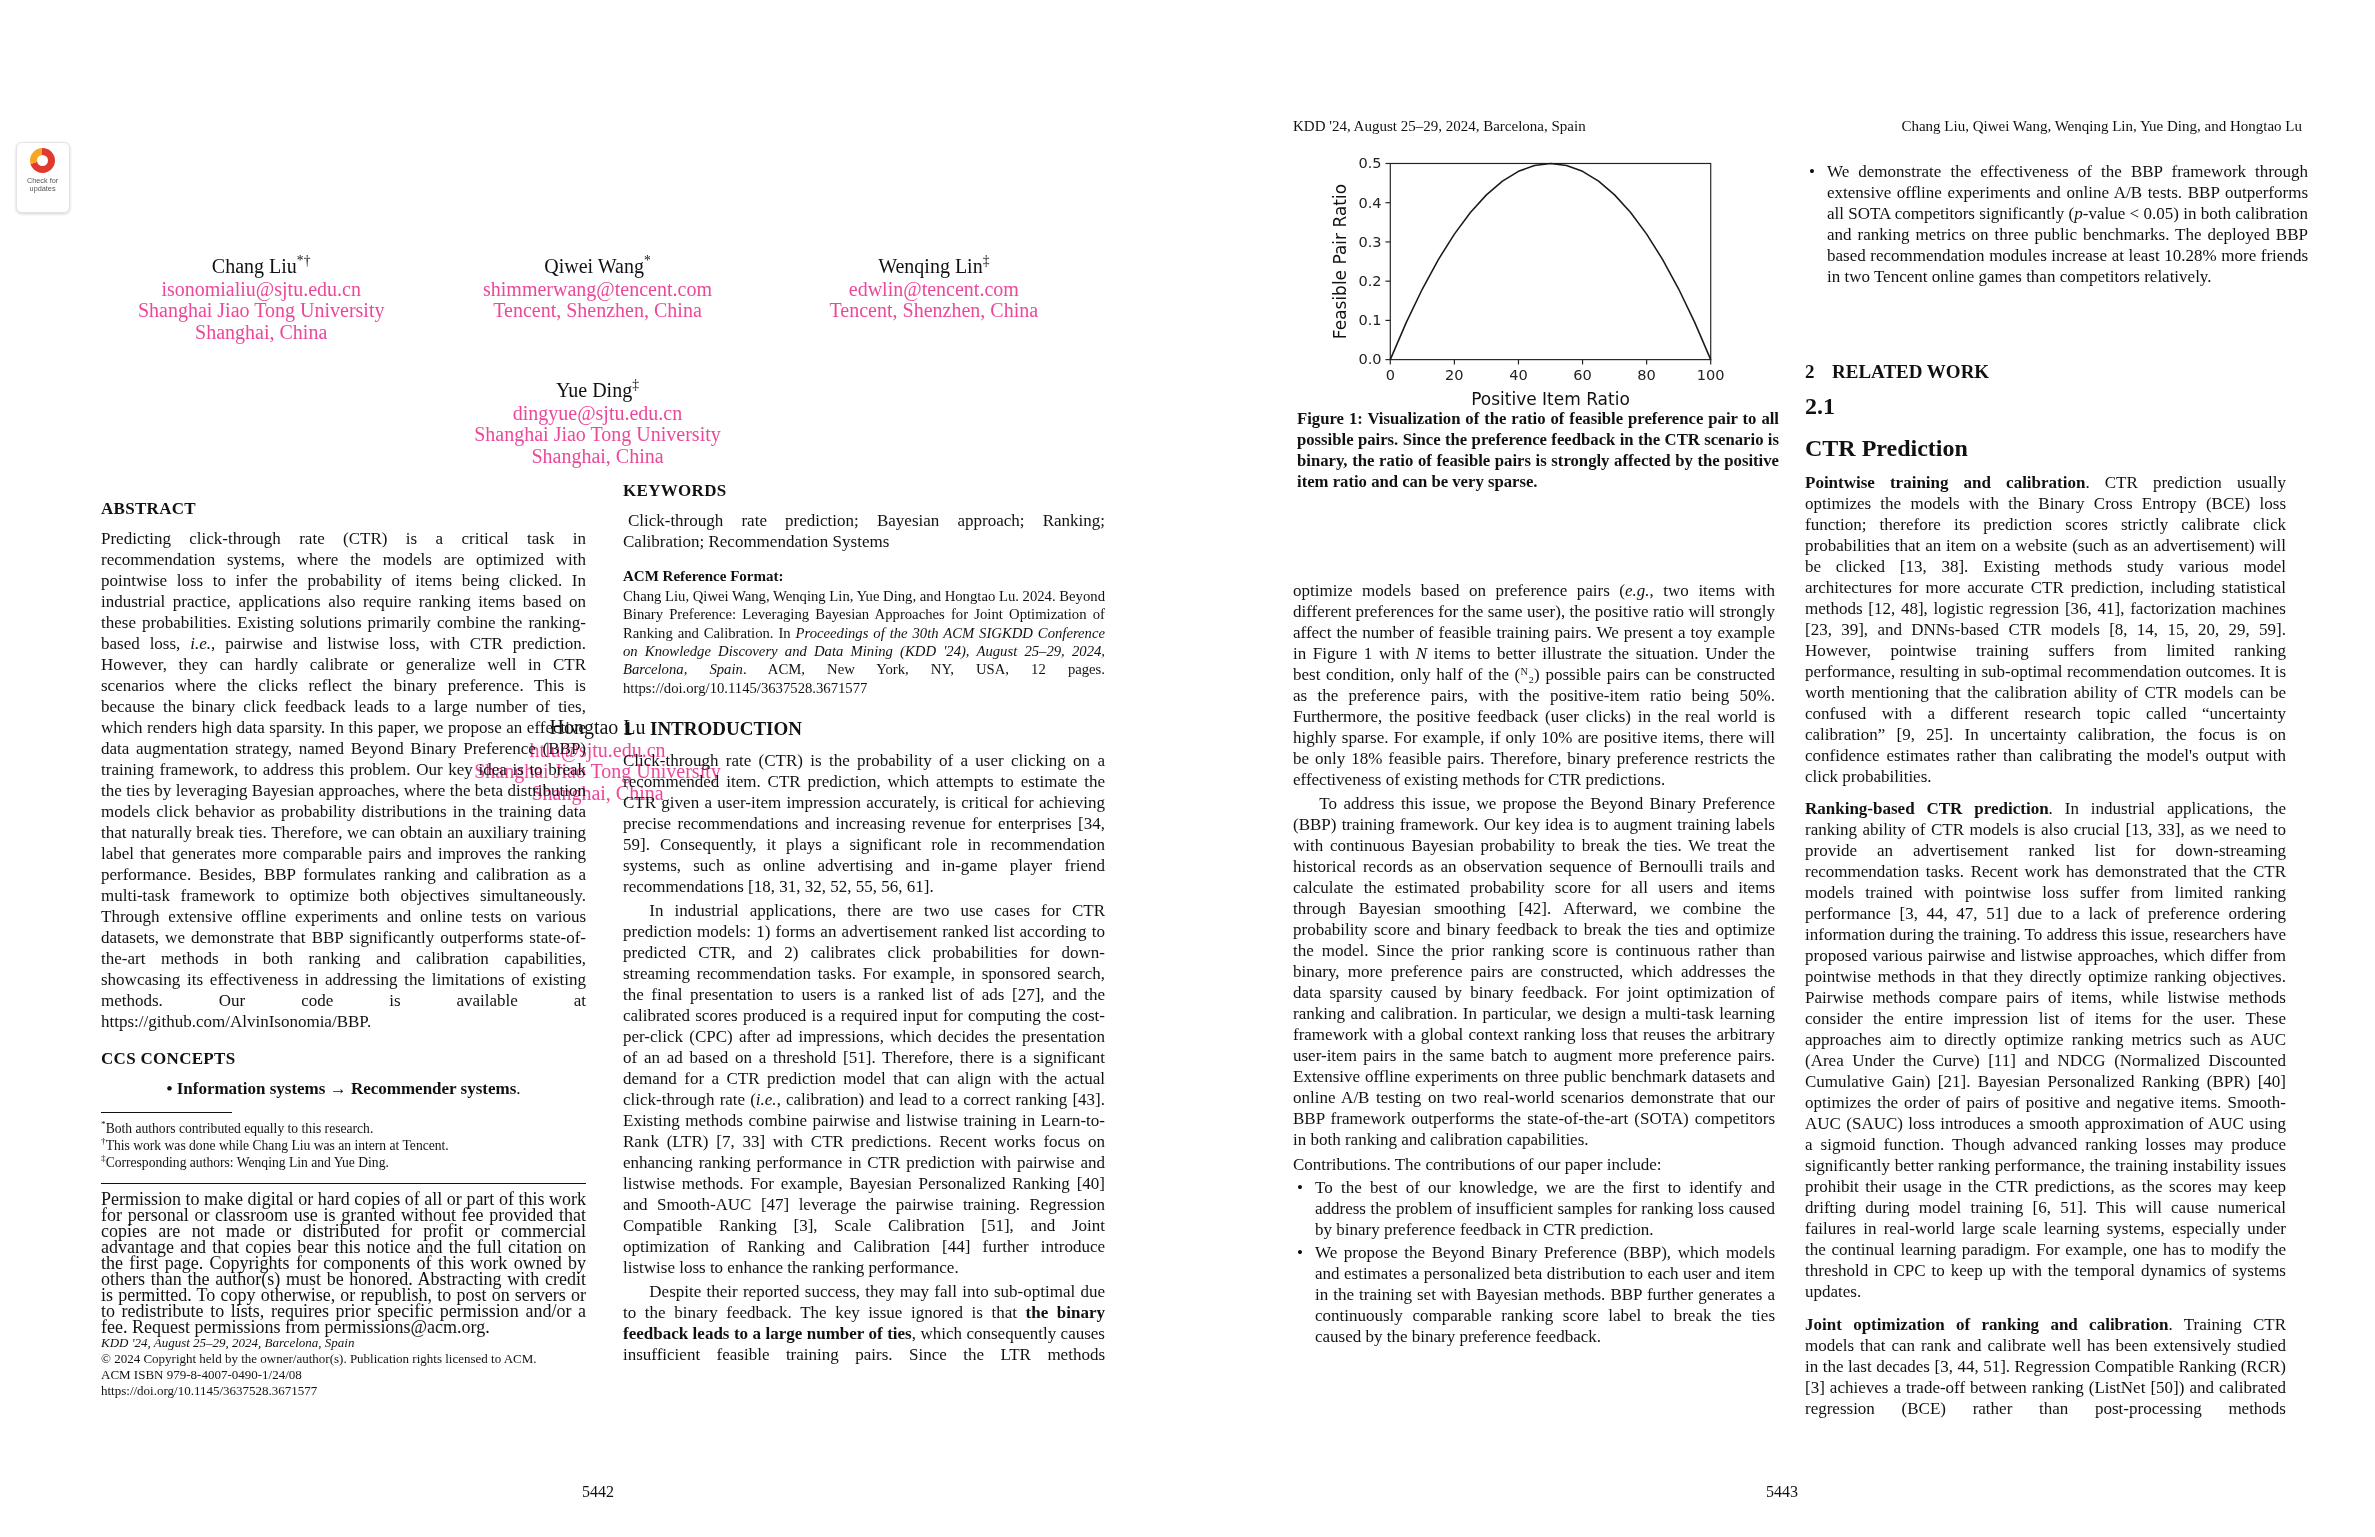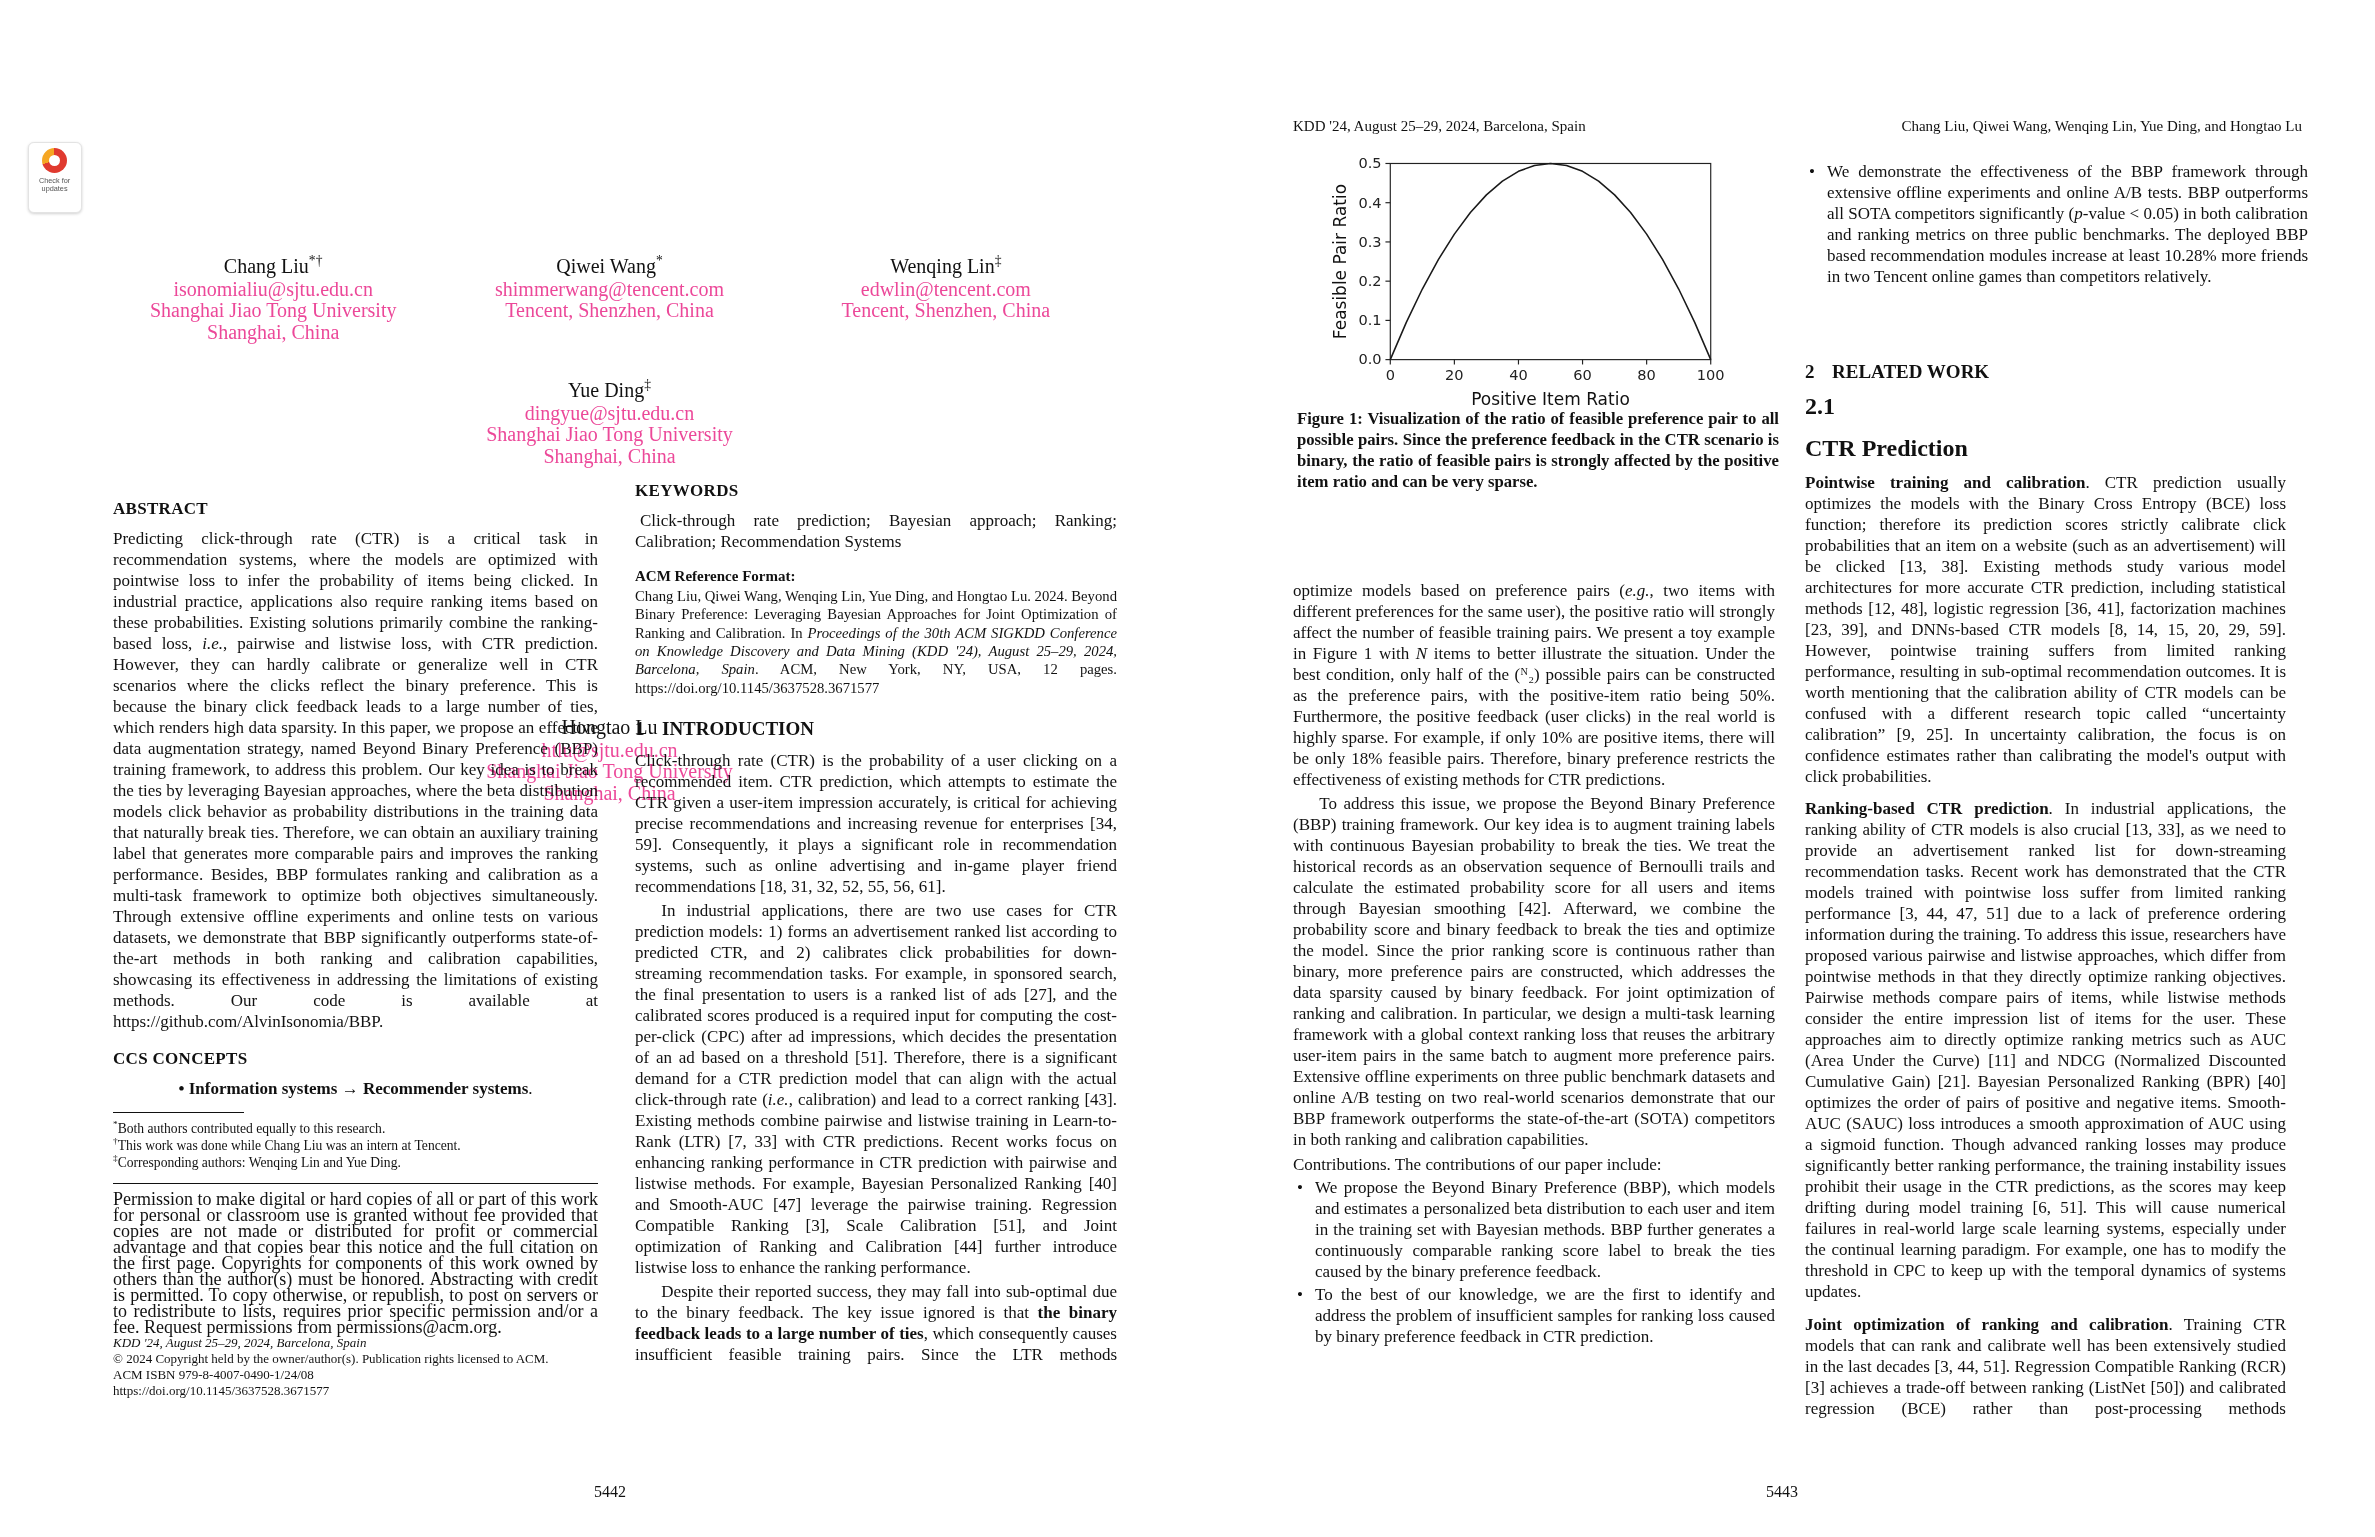--- a/index.html
+++ b/index.html
@@ -1,19 +1,19 @@
 <!DOCTYPE html>
 <html><head>
 <meta charset="utf-8">
 <style>
   html,body{margin:0;padding:0;background:#ffffff;}
   #canvas{position:relative;width:2375px;height:1537px;background:#ffffff;overflow:hidden;
           font-family:"Liberation Serif","DejaVu Serif",serif;color:#111;}
   .page{position:absolute;top:0;width:1188px;height:1405px;}
-  #page1{left:16px;} #page2{left:1188px;}
+  #page1{left:4px;} #page2{left:1188px;}
 
   
   .badge{position:absolute;left:11.6px;top:142px;width:52px;height:64px;background:#fff;
          border:1px solid #e3e3e3;border-radius:5.8px;box-shadow:0 1px 2.9px rgba(0,0,0,.18);
          display:flex;flex-direction:column;align-items:center;padding-top:4.9px;cursor:pointer;}
   .badge-circle{width:25px;height:25px;border-radius:50%;
                 background:conic-gradient(#e03a2f 0 70%, #f5a623 70% 100%);position:relative;}
   .badge-circle:after{content:"";position:absolute;left:6.8px;top:6.8px;width:11.6px;height:11.6px;
                 background:#fff;border-radius:50%;}
   .badge-text{font-family:"Liberation Sans",sans-serif;font-size:7.3px;line-height:8.7px;
@@ -207,22 +207,22 @@
           <text x="16" y="119" text-anchor="middle" class="axlabel" transform="rotate(-90 16 119)">Feasible Pair Ratio</text>
         </g>
     </svg>
 
     <div class="fig-caption">Figure 1: Visualization of the ratio of feasible preference pair to all possible pairs. Since the preference feedback in the CTR scenario is binary, the ratio of feasible pairs is strongly affected by the positive item ratio and can be very sparse.</div>
 
     <div class="col" id="p2-left">
       <p class="body-txt t-just"><span>optimize models based on preference pairs (</span><span style="font-style: italic;">e.g.</span><span>, two items with different preferences for the same user), the positive ratio will strongly affect the number of feasible training pairs. We present a toy example in Figure 1 with </span><span style="font-style: italic;">N</span><span> items to better illustrate the situation. Under the best condition, only half of the (ᴺ₂) possible pairs can be constructed as the preference pairs, with the positive-item ratio being 50%. Furthermore, the positive feedback (user clicks) in the real world is highly sparse. For example, if only 10% are positive items, there will be only 18% feasible pairs. Therefore, binary preference restricts the effectiveness of existing methods for CTR predictions.</span></p>
       <p class="body-txt t-just indent para-gap">To address this issue, we propose the Beyond Binary Preference (BBP) training framework. Our key idea is to augment training labels with continuous Bayesian probability to break the ties. We treat the historical records as an observation sequence of Bernoulli trails and calculate the estimated probability score for all users and items through Bayesian smoothing [42]. Afterward, we combine the probability score and binary feedback to break the ties and optimize the model. Since the prior ranking score is continuous rather than binary, more preference pairs are constructed, which addresses the data sparsity caused by binary feedback. For joint optimization of ranking and calibration. In particular, we design a multi-task learning framework with a global context ranking loss that reuses the arbitrary user-item pairs in the same batch to augment more preference pairs. Extensive offline experiments on three public benchmark datasets and online A/B testing on two real-world scenarios demonstrate that our BBP framework outperforms the state-of-the-art (SOTA) competitors in both ranking and calibration capabilities.</p>
       <p class="body-txt t-just contrib"><span style="font-weight: normal;">Contributions</span><span>. The contributions of our paper include:</span></p>
+      <div class="body-txt t-just bullet-item"><span>To the best of our knowledge, we are the first to identify and address the problem of insufficient samples for ranking loss caused by binary preference feedback in CTR prediction.</span></div>
       <div class="body-txt t-just bullet-item"><span>We propose the Beyond Binary Preference (BBP), which models and estimates a personalized beta distribution to each user and item in the training set with Bayesian methods. BBP further generates a continuously comparable ranking score label to break the ties caused by the binary preference feedback.</span></div>
-      <div class="body-txt t-just bullet-item"><span>To the best of our knowledge, we are the first to identify and address the problem of insufficient samples for ranking loss caused by binary preference feedback in CTR prediction.</span></div>
     </div>
 
     <div class="col bullet-item body-txt t-just" id="p2-right-bullet"><span>We demonstrate the effectiveness of the BBP framework through extensive offline experiments and online A/B tests. BBP outperforms all SOTA competitors significantly (</span><span style="font-style: italic;">p</span><span>-value &lt; 0.05) in both calibration and ranking metrics on three public benchmarks. The deployed BBP based recommendation modules increase at least 10.28% more friends in two Tencent online games than competitors relatively.</span></div>
 
     <div class="col" id="p2-right">
       <div class="num-h">
         <span>2</span>
         <span>RELATED WORK</span>
       </div>
       <div class="sub-h">

